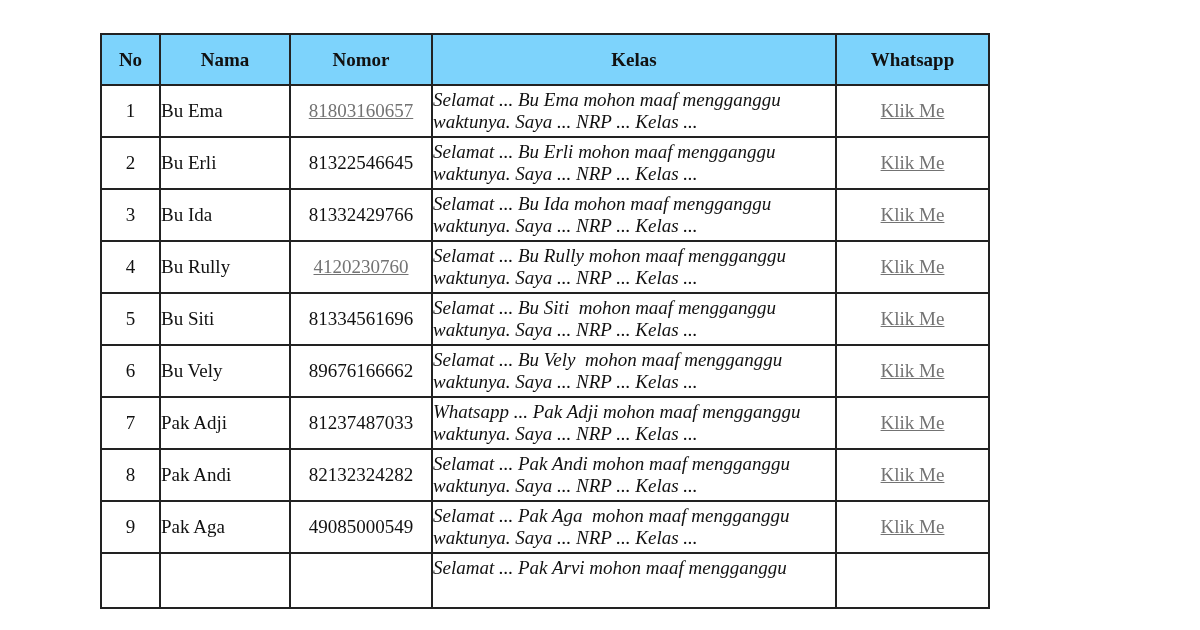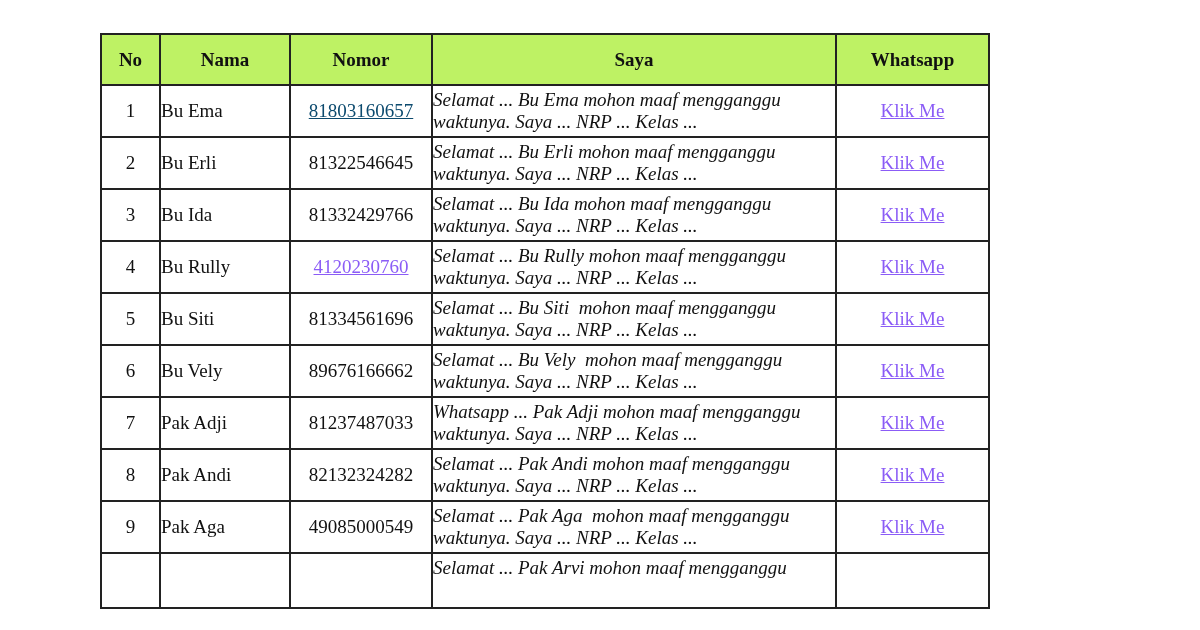--- a/index.html
+++ b/index.html
@@ -27,65 +27,65 @@
   }
   table.contacts th,
   table.contacts td {
     border: 2px solid #222;
     padding: 0;
     font-size: 19px;
     line-height: 22px;
     overflow: hidden;
   }
   table.contacts th {
-    background: #bef264;
+    background: #7dd3fc;
     font-weight: bold;
     text-align: center;
     height: 49px;
     font-size: 19px;
   }
   table.contacts td {
     height: 50px;
   }
   col.c-no { width: 59px; }
   col.c-nama { width: 130px; }
   col.c-nomor { width: 142px; }
   col.c-pesan { width: 404px; }
   col.c-wa { width: 153px; }
   td.no { text-align: center; }
   td.nama { padding-left: 5px; }
   td.nomor { text-align: center; }
   td.pesan { padding-left: 4px; padding-right: 4px; vertical-align: middle; font-style: italic; }
   td.wa { text-align: center; }
   .link {
     text-decoration: underline;
-    color: #8b5cf6;
+    color: #737373;
     cursor: pointer;
   }
-  .link.visited { color: #0c4a6e; }
+  .link.visited { color: #737373; }
   .pesan-line { display: block; white-space: nowrap; }
 </style>
 </head>
 <body>
 
 <div class="page">
   <table class="contacts">
     <colgroup>
       <col class="c-no">
         <col class="c-nama">
         <col class="c-nomor">
         <col class="c-pesan">
         <col class="c-wa">
     </colgroup>
     <thead>
       <tr>
         <th>No</th>
         <th>Nama</th>
         <th>Nomor</th>
-        <th>Saya</th>
+        <th>Kelas</th>
         <th>Whatsapp</th>
       </tr>
     </thead>
     <tbody>
       <tr>
         <td class="no">1</td>
         <td class="nama">Bu Ema</td>
         <td class="nomor"><span class="link visited">81803160657</span></td>
         <td class="pesan">
             <span class="pesan-line">Selamat ... Bu Ema mohon maaf mengganggu</span>

